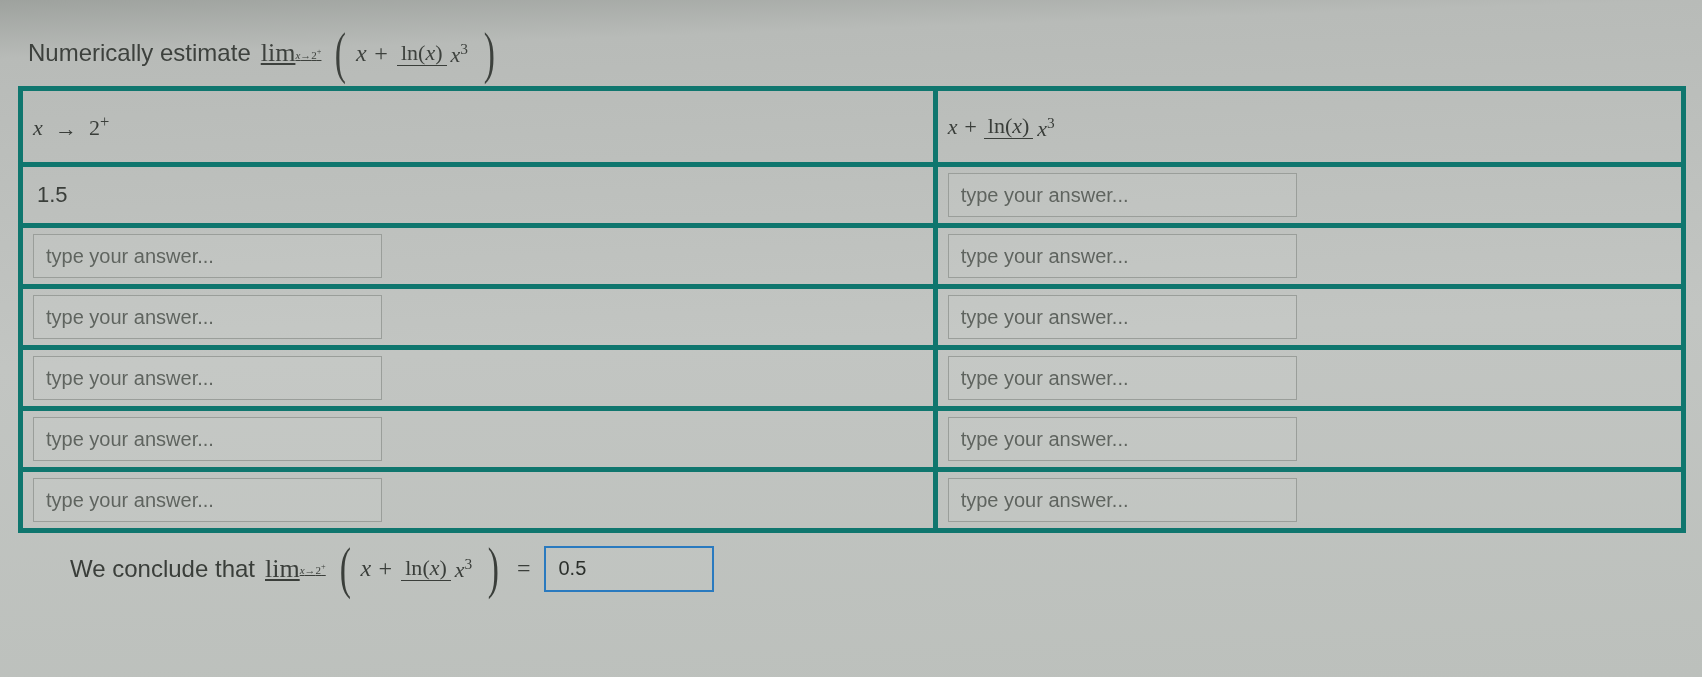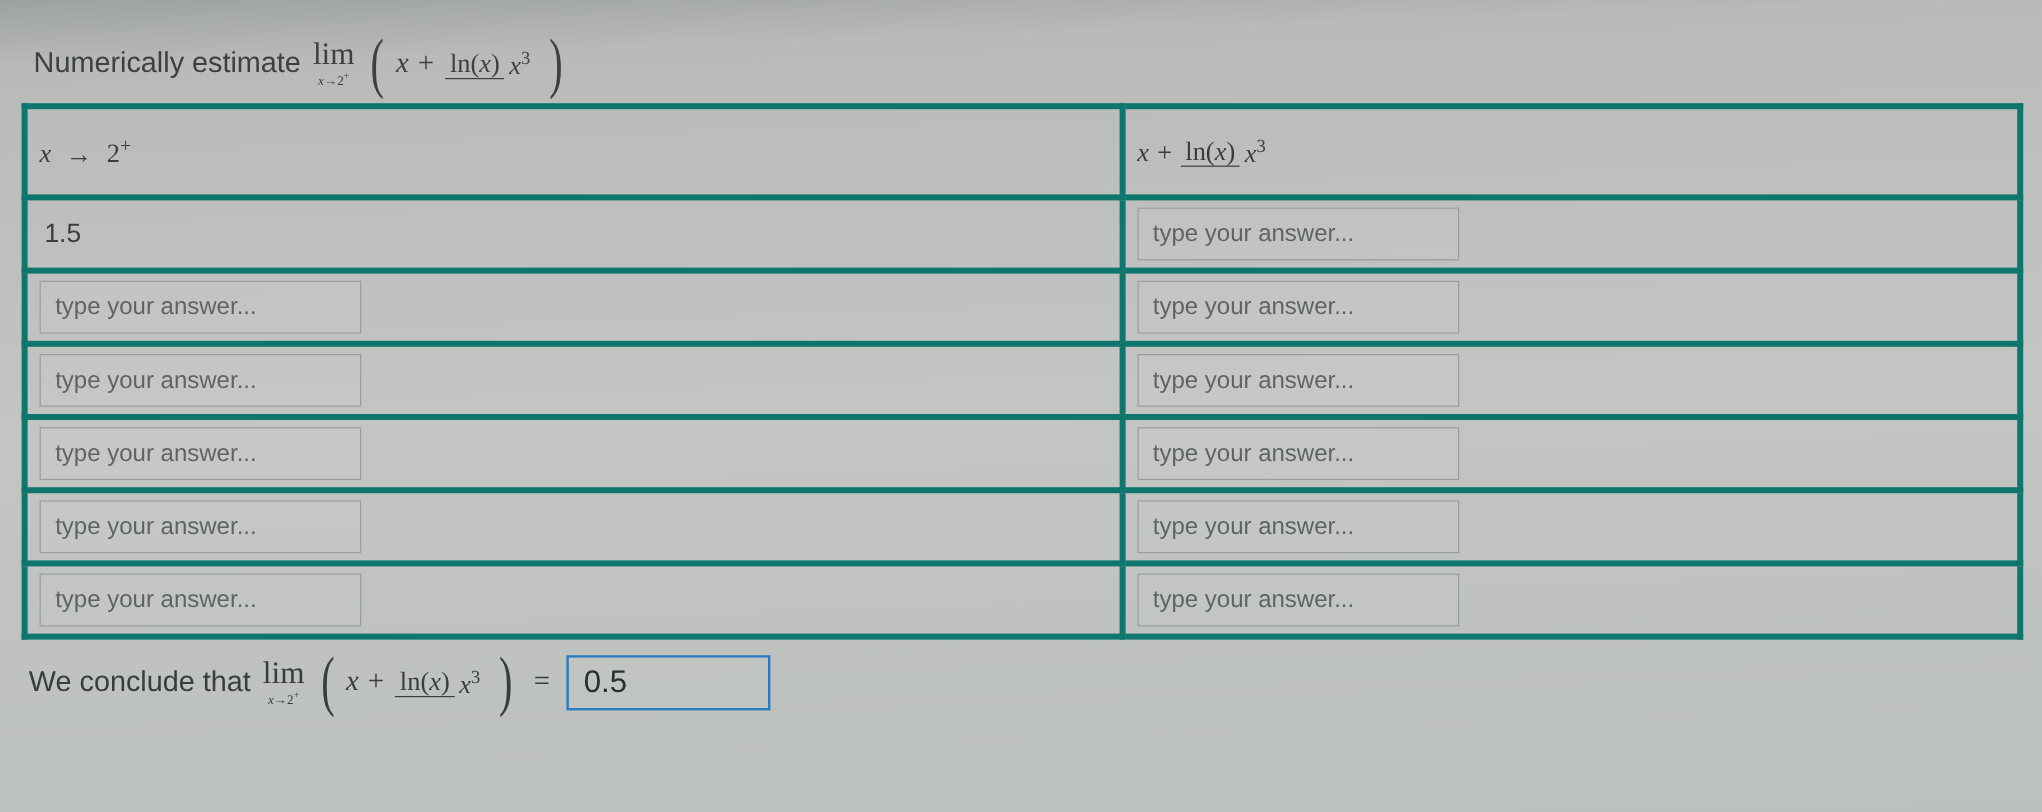--- a/index.html
+++ b/index.html
@@ -24,21 +24,21 @@
     align-items: center;
     flex-wrap: nowrap;
     gap: 6px;
     margin-bottom: 8px;
     padding-left: 10px;
   }
   .mathit { font-family: "Cambria Math", "STIXGeneral", Georgia, serif; font-style: italic; }
   .mathrm { font-family: "Cambria Math", "STIXGeneral", Georgia, serif; font-style: normal; }
 
   .lim-block {
-    display: inline-flex; flex-direction: column; align-items: center; line-height: 1; margin: 0 4px;
+    display: inline-flex; align-items: center; line-height: 1; margin: 0 4px; text-decoration: underline;
   }
   .lim-block .lim-word { font-size: 26px; font-family: "Cambria Math", Georgia, serif;}
   .lim-block .lim-sub  { font-size: 11px; font-family: "Cambria Math", Georgia, serif; margin-top:2px;}
 
   .bigparen {
     font-size: 56px; line-height: 0.9; font-family: "Cambria Math", Georgia, serif; font-weight: 300;
     display:inline-block; transform: scaleX(0.6);
   }
 
   .frac { display:inline-flex; flex-direction:row; align-items:center; font-family:"Cambria Math", Georgia, serif; font-size:22px; line-height:1.05; margin:0 2px;}
@@ -57,43 +57,44 @@
     vertical-align: middle;
     height: 58px;
     font-size: 22px;
     color: #3a3e3a;
   }
   table.limit-table tr.hdr td { height: 76px; }
   table.limit-table td.col-x  { width: 55%; }
   table.limit-table td.col-fx { width: 45%; }
 
   .ans-input {
-    width: 268px;
+    width: 349px;
     height: 44px;
     border: 1px solid #9a9e9a;
     background: rgba(255,255,255,0.06);
     font-size: 20px;
     padding: 4px 12px;
     color: #3a3e3a;
     outline: none;
     font-family: inherit;
   }
   .ans-input::placeholder { color: #5a5f5a; opacity: 0.95; }
   .static-val { font-size:22px; padding-left:4px;}
 
   .conclude-line {
     font-size: 24px;
     display:flex; align-items:center; gap:6px;
     padding: 10px 0 0 6px;
+    margin-left: 46px;
   }
   .final-input {
     width: 170px; height: 46px;
     border: 2px solid #2a7abf;
     background: rgba(255,255,255,0.04);
-    font-size: 26px;
+    font-size: 20px;
     padding: 2px 12px;
     color: #2b2f2b;
     outline:none;
     font-family: inherit;
   }
   .sup-plus { font-size:0.75em; vertical-align: super; }
   .arrow { font-family: "Cambria Math", Georgia, serif; }
 </style>
 </head>
 <body>

